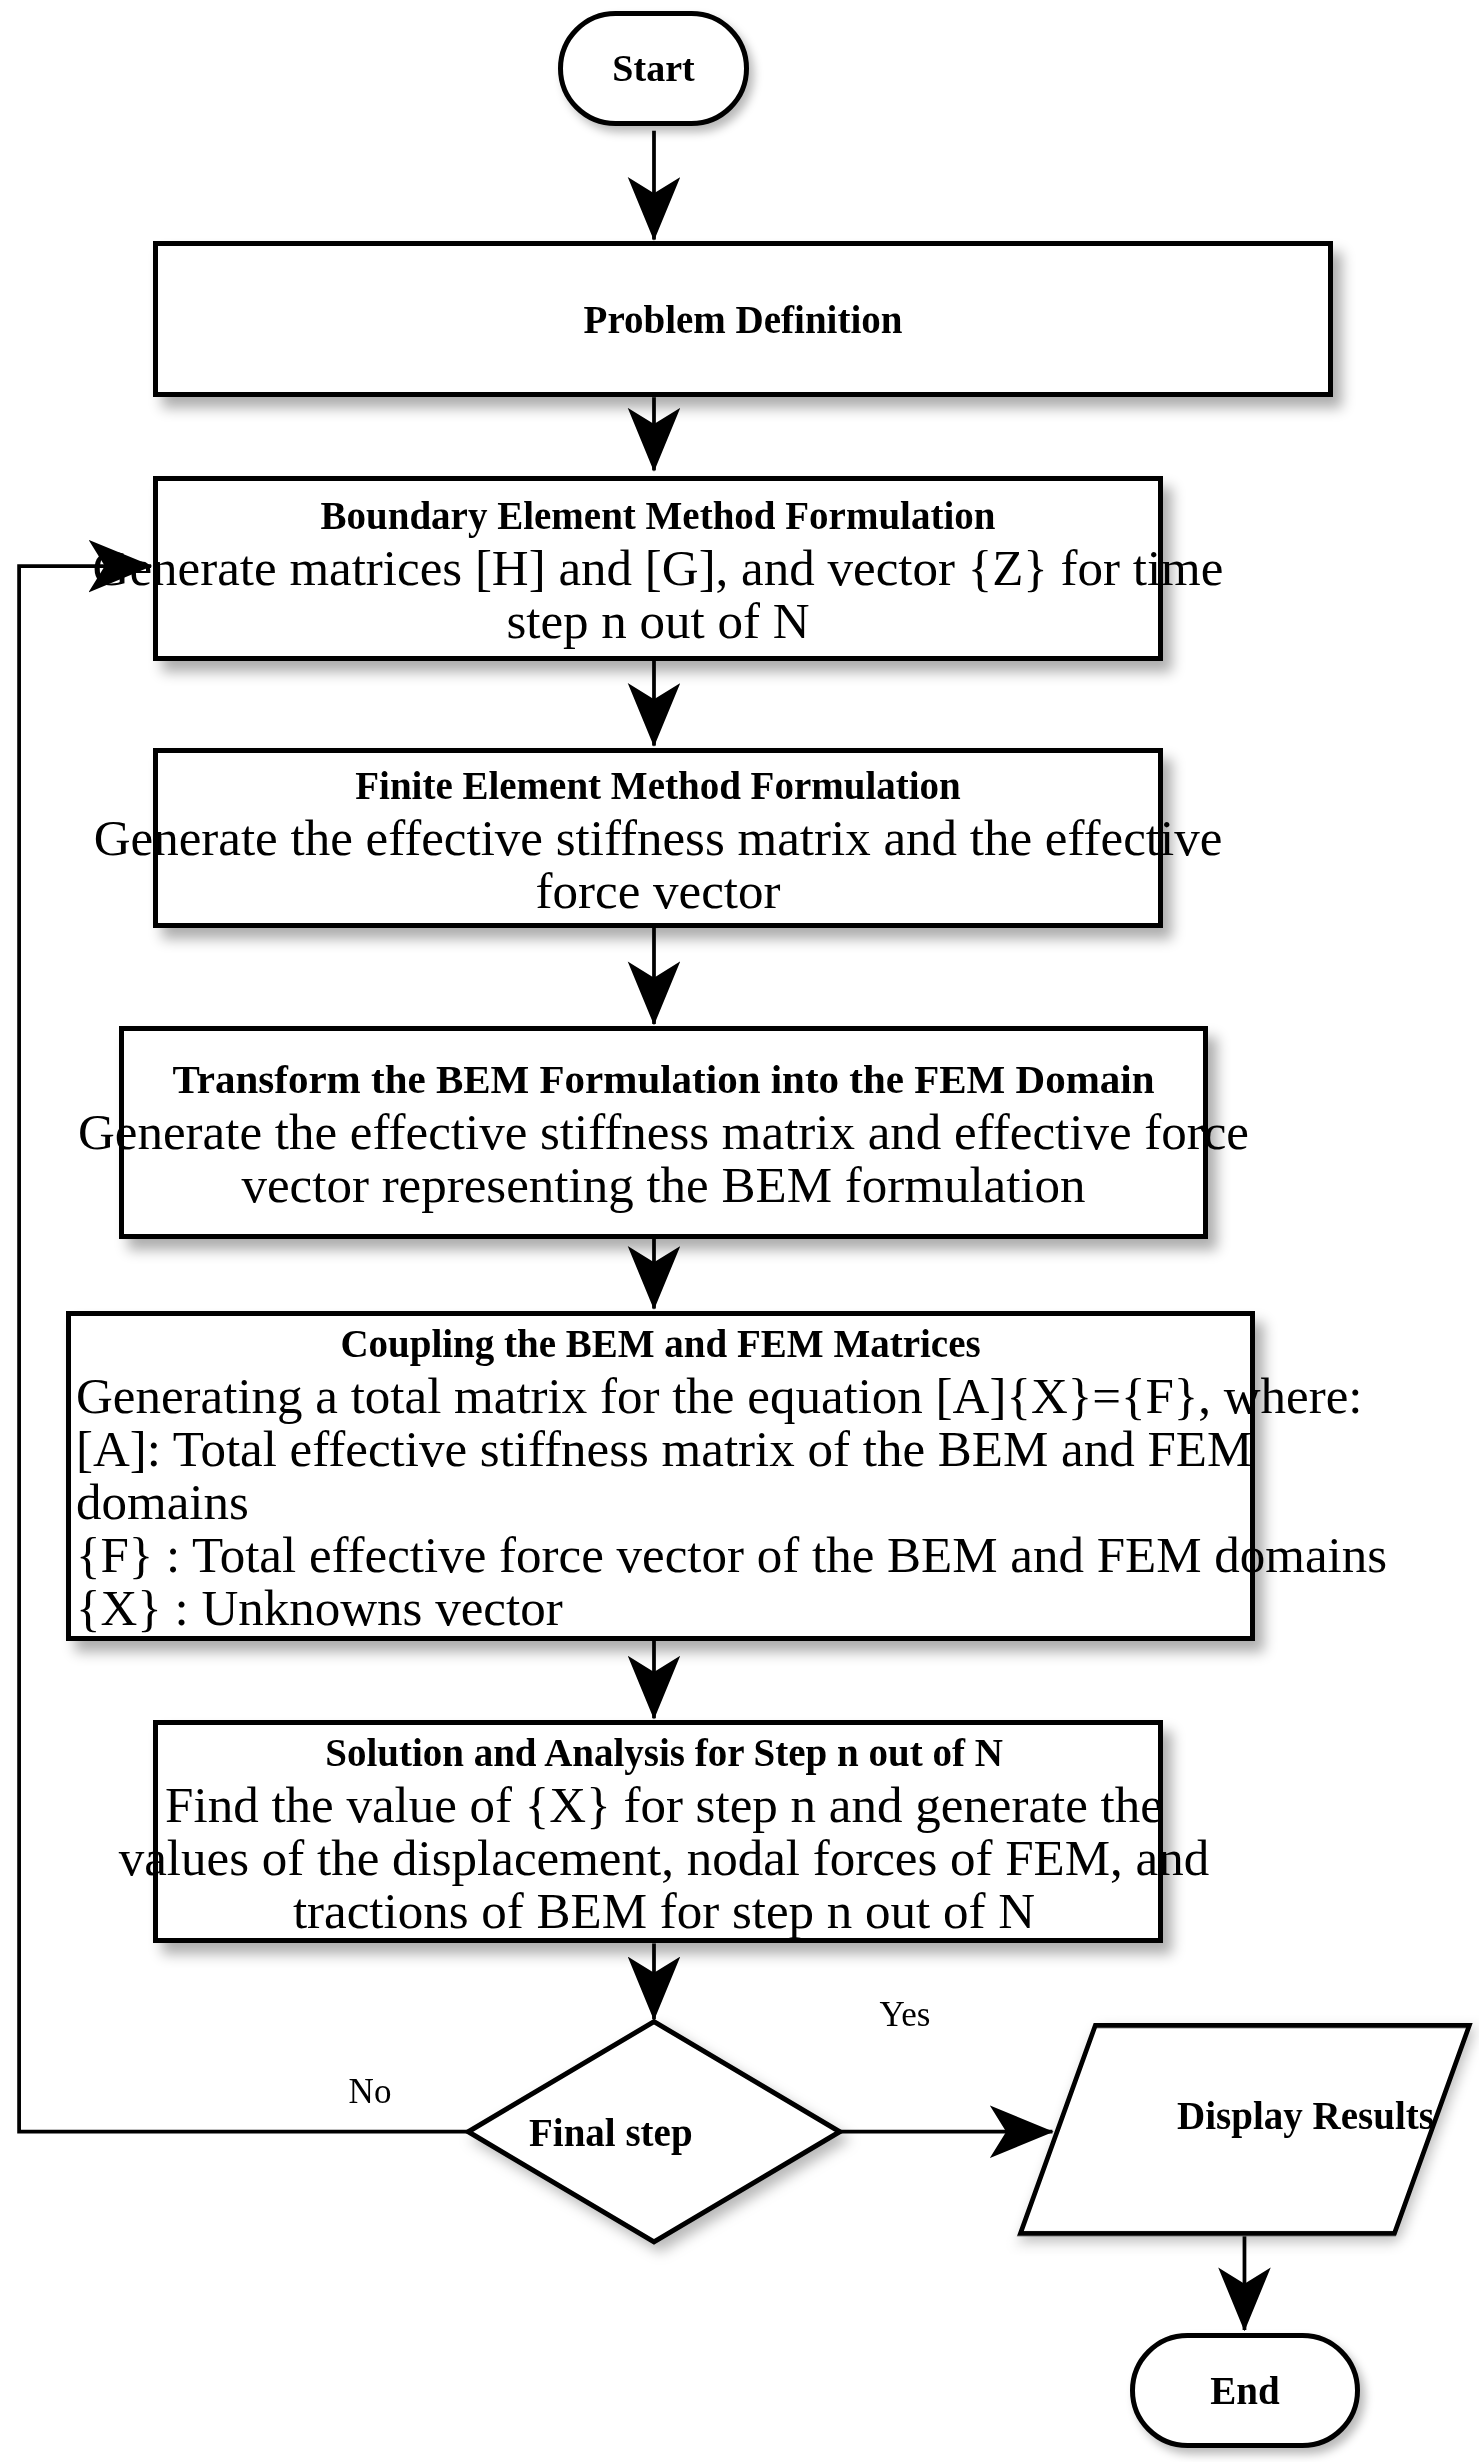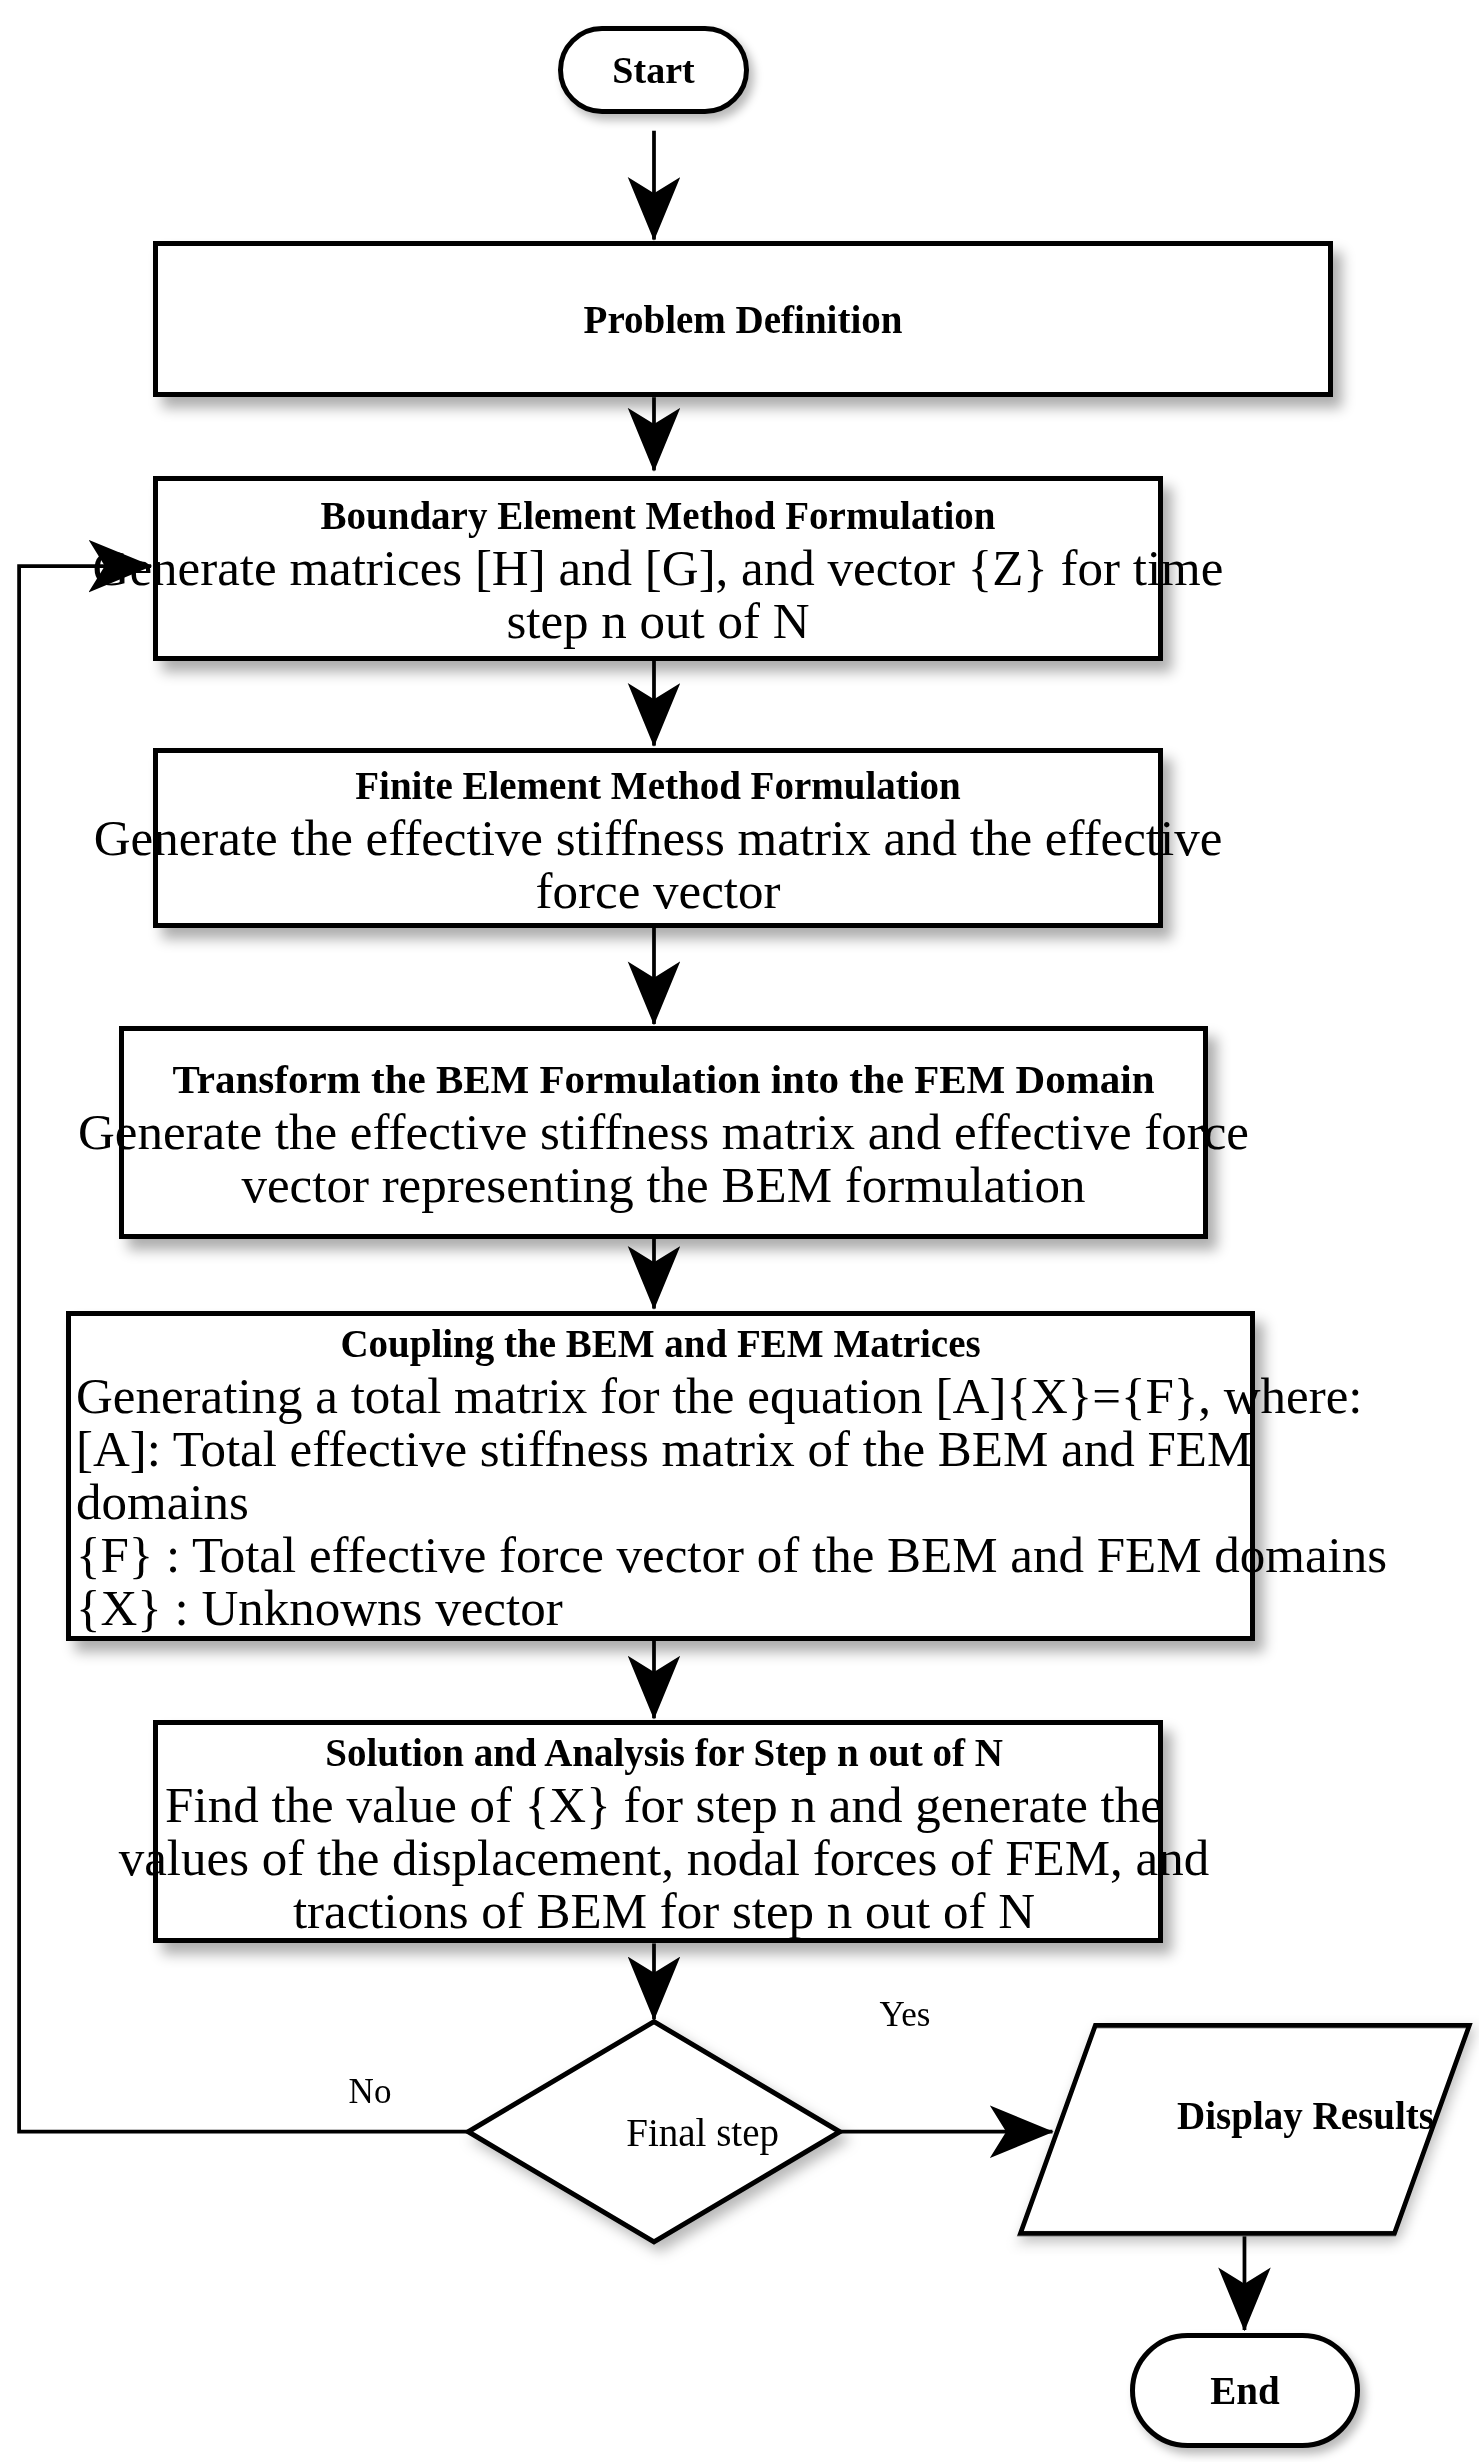--- a/index.html
+++ b/index.html
@@ -28,22 +28,22 @@
     transform:skewX(-19.8deg);transform-origin:0 100%;
     filter:drop-shadow(5.6px 6.9px 6.3px rgba(0,0,0,0.25));
   }
   .para-label{
     position:absolute;left:1078px;top:2023px;width:455px;height:184px;
     display:flex;align-items:center;justify-content:center;
     font-weight:bold;font-size:39px;
   }
   .diamond-label{
     position:absolute;left:529px;top:2023px;width:250px;height:219px;
-    display:flex;align-items:center;justify-content:flex-end;
-    font-weight:normal;font-size:39px;
+    display:flex;align-items:center;justify-content:flex-start;
+    font-weight:bold;font-size:39px;
   }
   .edge-label{position:absolute;width:150px;text-align:center;font-size:35px;}
   #no-label{left:295px;top:2072px;}
   #yes-label{left:830px;top:1995px;}
 </style>
 </head>
 <body>
 
 <div class="canvas">
 
@@ -64,21 +64,21 @@
     <path d="M1045 1980 L1045 2092" stroke="#000" stroke-width="6" fill="none" marker-end="url(#arw)"></path>
     <path d="M1045 2623 L1045 2747" stroke="#000" stroke-width="6" fill="none" marker-end="url(#arw)"></path>
     <path d="M1045 3107 L1045 3228" stroke="#000" stroke-width="6" fill="none" marker-end="url(#arw)"></path>
     <path d="M1342 3408 L1682 3408" stroke="#000" stroke-width="6" fill="none" marker-end="url(#arw)"></path>
     <path d="M748 3408 L30 3408 L30 905 L241 905" stroke="#000" stroke-width="6" fill="none" marker-end="url(#arw)"></path>
     <path d="M1989 3575 L1989 3725" stroke="#000" stroke-width="6" fill="none" marker-end="url(#arw)"></path>
 
     <polygon points="1045,3232 1342,3408 1045,3584 748,3408" fill="#fff" stroke="#000" stroke-width="8" filter="url(#softshadow)"></polygon>
   </svg>
 
-  <div class="node stadium" style="left:558px;top:26px;width:191px;height:88px;">
+  <div class="node stadium" style="left:558px;top:11px;width:191px;height:115px;">
     <div class="line start-label">Start</div>
   </div>
 
   <div class="node shadow" style="left:153px;top:241px;width:1180px;height:156px;">
     <div class="line title">Problem Definition</div>
   </div>
 
   <div class="node shadow" style="left:153px;top:476px;width:1010px;height:185px;">
     <div class="line title">Boundary Element Method Formulation</div>
     <div class="line body-line">Generate matrices [H] and [G], and vector {Z} for time</div>

